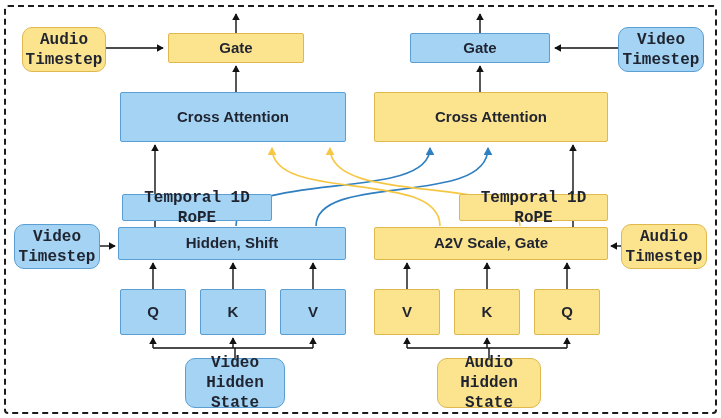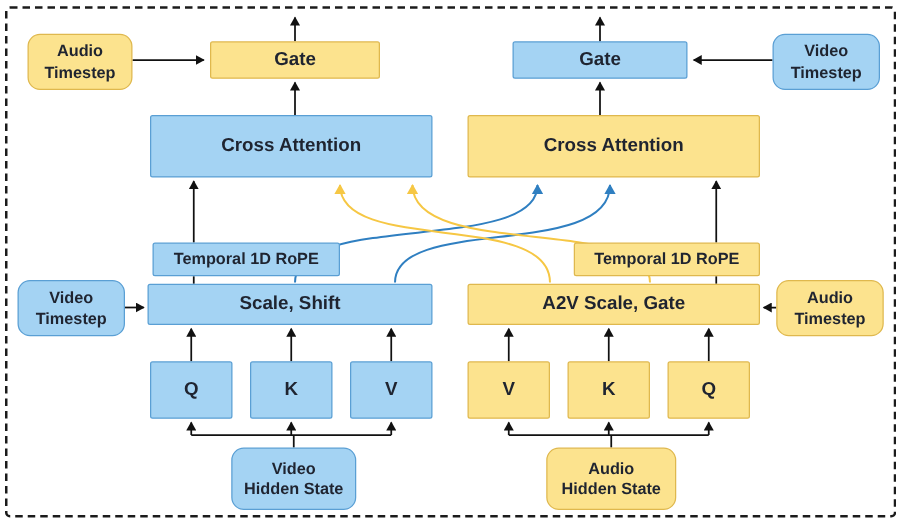--- a/index.html
+++ b/index.html
@@ -11,21 +11,21 @@
     position:absolute;left:4px;top:5px;right:4px;bottom:4px;
     border:2px dashed #1b1b1b;border-radius:4px;pointer-events:none;
   }
   .arrow-layer{position:absolute;left:0;top:0;width:721px;height:418px;}
   .node{
     position:absolute;display:flex;align-items:center;justify-content:center;
     text-align:center;font-weight:600;color:var(--text,#1f2430);
     white-space:pre-line;line-height:1.25;font-size:15px;border:1px solid;
     box-sizing:border-box;
   }
-  .node.small{font-size:13px;}
+  .node.small{font-size:16px;font-family:Liberation Mono, monospace;}
   .blue{background:var(--box-blue,#a4d3f3);border-color:var(--box-blue-border,#5a9fd4);}
   .yellow{background:var(--box-yellow,#fce38e);border-color:var(--box-yellow-border,#dfb84e);}
   .rounded{border-radius:10px;}
   .rect{border-radius:2px;}
   .arrow{stroke:var(--arrow-black,#111111);stroke-width:1.4;fill:none;}
   .trunk{stroke:var(--arrow-black,#111111);stroke-width:1.4;fill:none;}
   .curve-blue{stroke:var(--curve-blue,#2f7fc1);stroke-width:1.6;fill:none;}
   .curve-yellow{stroke:var(--curve-yellow,#f6c744);stroke-width:1.6;fill:none;}
   .mk-black{fill:var(--arrow-black,#111111);}
   .mk-blue{fill:var(--curve-blue,#2f7fc1);}
@@ -90,21 +90,21 @@
       <path class="curve-yellow" d="M440,226 C440,168 272,204 272,148" marker-end="url(#m-yellow)"></path>
       <path class="curve-yellow" d="M520,226 C520,172 330,208 330,148" marker-end="url(#m-yellow)"></path>
     </g>
   </svg>
 
   <div class="node yellow rounded small" style="left:22px;top:27px;width:84px;height:45px;">Audio
 Timestep</div>
   <div class="node yellow rect" style="left:168px;top:33px;width:136px;height:30px;">Gate</div>
   <div class="node blue rect" style="left:120px;top:92px;width:226px;height:50px;">Cross Attention</div>
   <div class="node blue rect small" style="left:122px;top:194px;width:150px;height:27px;">Temporal 1D RoPE</div>
-  <div class="node blue rect" style="left:118px;top:227px;width:228px;height:33px;">Scale, Shift</div>
+  <div class="node blue rect" style="left:118px;top:227px;width:228px;height:33px;">Hidden, Shift</div>
   <div class="node blue rounded small" style="left:14px;top:224px;width:86px;height:45px;">Video
 Timestep</div>
   <div class="node blue rect" style="left:120px;top:289px;width:66px;height:46px;">Q</div>
   <div class="node blue rect" style="left:200px;top:289px;width:66px;height:46px;">K</div>
   <div class="node blue rect" style="left:280px;top:289px;width:66px;height:46px;">V</div>
   <div class="node blue rounded small" style="left:185px;top:358px;width:100px;height:50px;">Video
 Hidden State</div>
 
   <div class="node blue rounded small" style="left:618px;top:27px;width:86px;height:45px;">Video
 Timestep</div>

